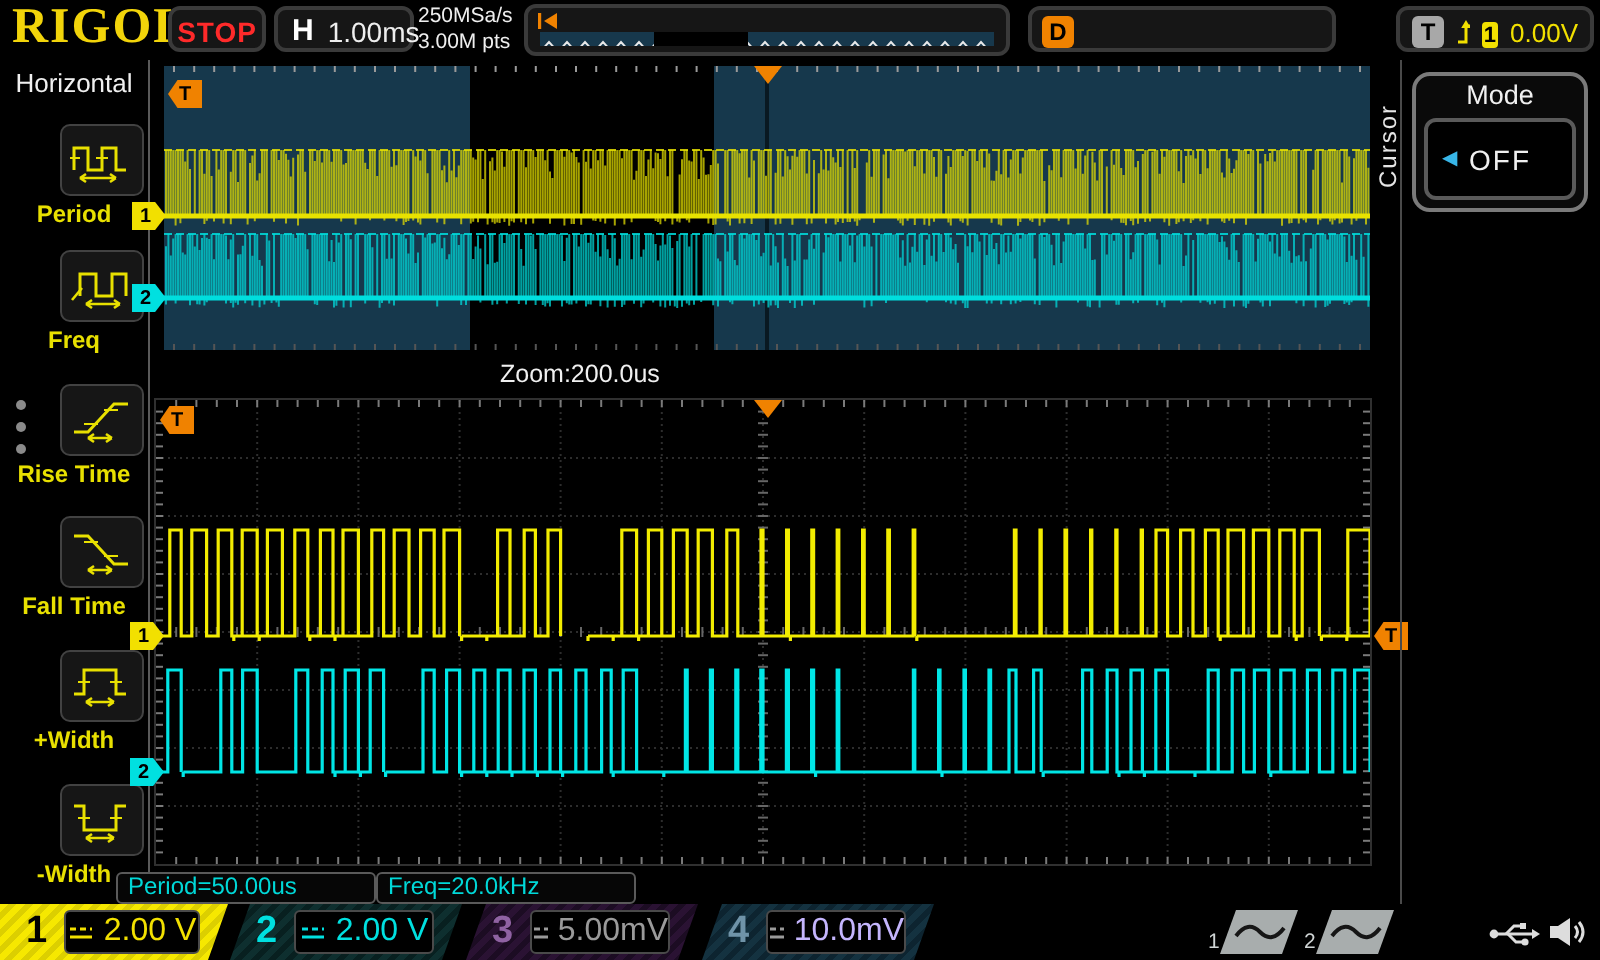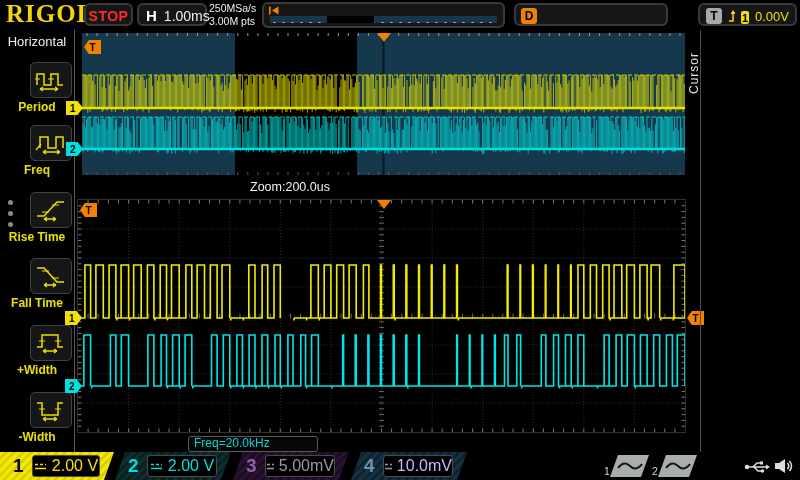--- a/index.html
+++ b/index.html
@@ -686,24 +686,32 @@
   <div class="tflag abs" style="left:687px;top:311px">
     <span>T</span>
   </div>
   <div class="chmark ch1c abs" style="left:65px;top:311px">
     <span>1</span>
   </div>
   <div class="chmark ch2c abs" style="left:65px;top:379px">
     <span>2</span>
   </div>
 
+  <div class="meas" style="left:58px">Period=50.00us</div>
   <div class="meas" style="left:188px">Freq=20.0kHz</div>
 
   <div class="rightcol"></div>
   <div class="cursor-tab">Cursor</div>
+  <div class="mode-panel">
+    <div class="mode-title">Mode</div>
+    <div class="mode-btn">
+      <span class="mode-arrow">◀</span>
+      <span class="mode-val">OFF</span>
+    </div>
+  </div>
 
   <div class="chanbar">
 
     <div class="chblock bg1 slant-first" style="left:0;width:114px">
       <span class="chnum" style="color:#000">1</span>
       <span class="chbox" style="color:#f2e000">
         <svg width="13" height="9">
           <line x1="1" y1="2.5" x2="12" y2="2.5" stroke="#f2e000" stroke-width="1.4" stroke-dasharray="3 2"></line>
           <line x1="1" y1="6.5" x2="12" y2="6.5" stroke="#f2e000" stroke-width="1.4"></line>
         </svg>

